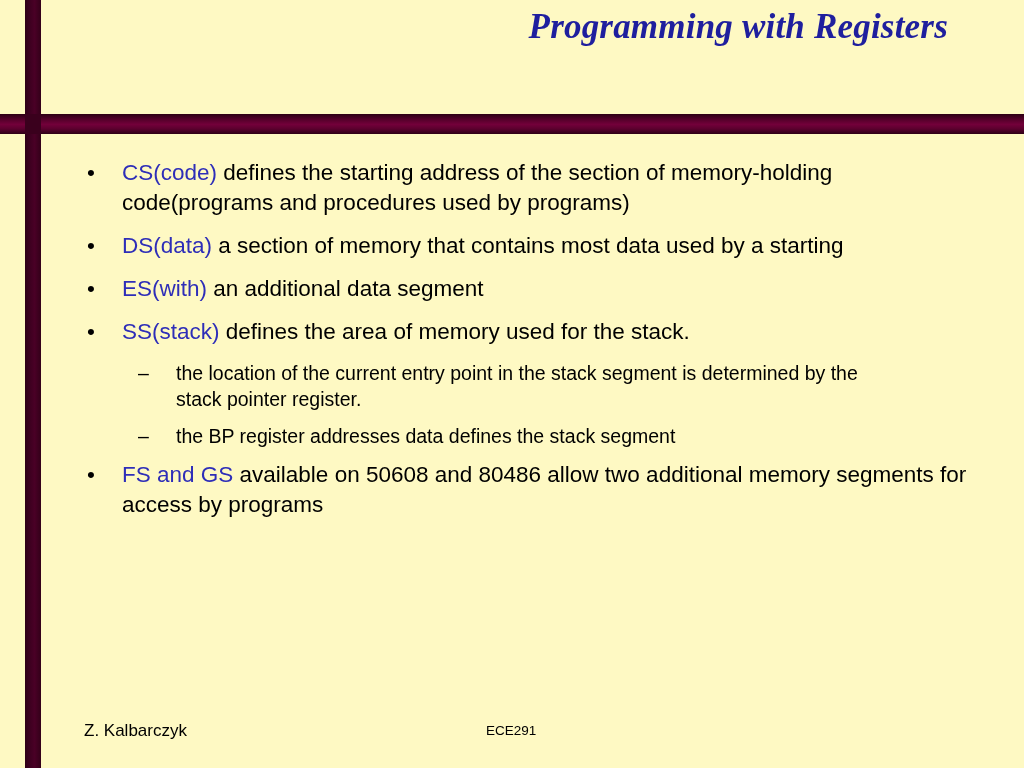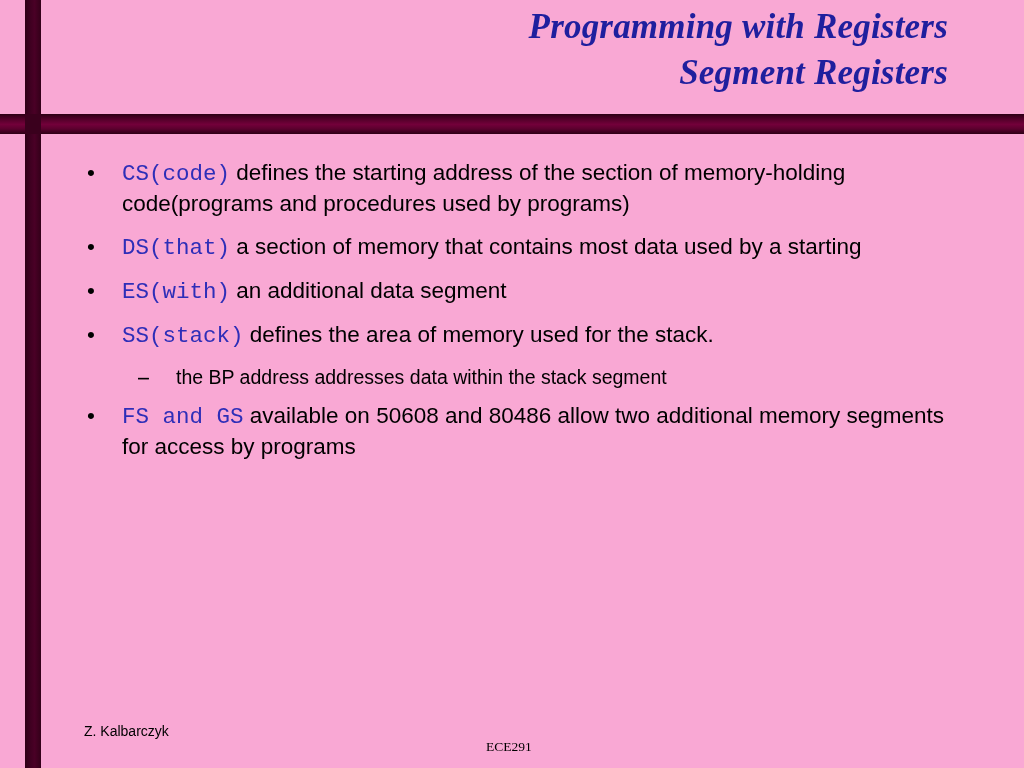--- a/index.html
+++ b/index.html
@@ -14,21 +14,21 @@
     overflow: hidden;
     position: relative;
   }
 
   
   #slide {
     position: absolute;
     left: 0; top: 0;
     width: 1024px;
     height: 768px;
-    background: #f9a8d4;
+    background: #fef9c3;
   }
 
   .bar-vertical {
     position: absolute;
     left: 25px;
     top: 0;
     width: 16px;
     height: 768px;
     background: linear-gradient(to right, #2e0016 0%, #3d0020 30%, #4a0026 60%, #330019 100%);
   }
@@ -114,93 +114,90 @@
     position: absolute;
     left: 58px;
     top: 0;
     font-size: 19.5px;
     line-height: 26px;
     color: #000000;
   }
 
   .kw {
     color: #2e2eb8;
-    font-family: Liberation Mono, monospace;
   }
 
   .w1 { max-width: 862px; }
   .w2 { max-width: 850px; }
   .w3 { max-width: 868px; }
   .w4 { max-width: 700px; }
 
   
   .footer {
     position: absolute;
     left: 0;
     top: 722px;
     width: 1024px;
     height: 22px;
   }
   .footer-left {
     position: absolute;
     left: 84px;
     top: 0;
-    font-size: 14px;
+    font-size: 17px;
     line-height: 18px;
     color: #000000;
     text-align: center;
   }
   .footer-center {
     position: absolute;
     left: 486px;
-    top: 16px;
+    top: 0;
     font-size: 13.5px;
     line-height: 18px;
     color: #000000;
-    font-family: Liberation Serif, serif;
   }
 </style>
 </head>
 <body>
 
 <div id="slide">
 
   <div class="bar-horizontal"></div>
   <div class="bar-vertical"></div>
   <div class="bar-cross"></div>
 
   <div class="title-block">
     <div class="title-line">Programming with Registers</div>
-    <div class="title-line">Segment Registers</div>
   </div>
 
   <div class="content">
 
     <div class="bullet-l1 w1">
       <span class="marker">•</span><span class="kw">CS(code)</span><span> defines the starting address of the section of memory-holding code(programs and procedures used by programs)</span>
     </div>
 
     <div class="bullet-l1 w2">
-      <span class="marker">•</span><span class="kw">DS(that)</span><span> a section of memory that contains most data used by a starting</span>
+      <span class="marker">•</span><span class="kw">DS(data)</span><span> a section of memory that contains most data used by a starting</span>
     </div>
 
     <div class="bullet-l1 w3">
       <span class="marker">•</span><span class="kw">ES(with)</span><span> an additional data segment</span>
     </div>
 
     <div class="bullet-l1 w3">
       <span class="marker">•</span><span class="kw">SS(stack)</span><span> defines the area of memory used for the stack.</span>
     </div>
 
     <div class="sub-group">
       <div class="bullet-l2 w4">
-        <span class="marker">–</span>
+        <span class="marker">–</span><span>the location of the current entry point in the stack segment is determined by the stack pointer register.</span>
       </div>
       <div class="bullet-l2 w4">
-        <span class="marker">–</span><span>the BP address addresses data within the stack segment</span>
+        <span class="marker">–</span><span>the BP register addresses data defines the stack segment</span>
       </div>
     </div>
 
     <div class="bullet-l1 w2">
       <span class="marker">•</span><span class="kw">FS and GS</span><span> available on 50608 and 80486 allow two additional memory segments for access by programs</span>
     </div>
 
   </div>
 
   <div class="footer">

